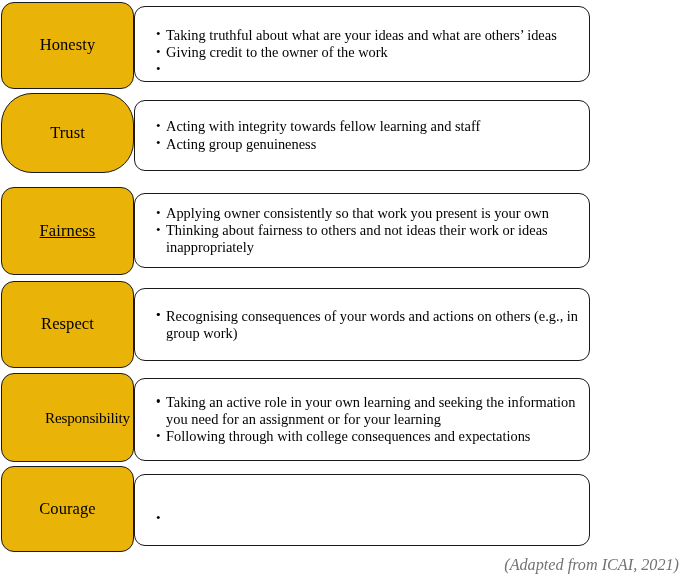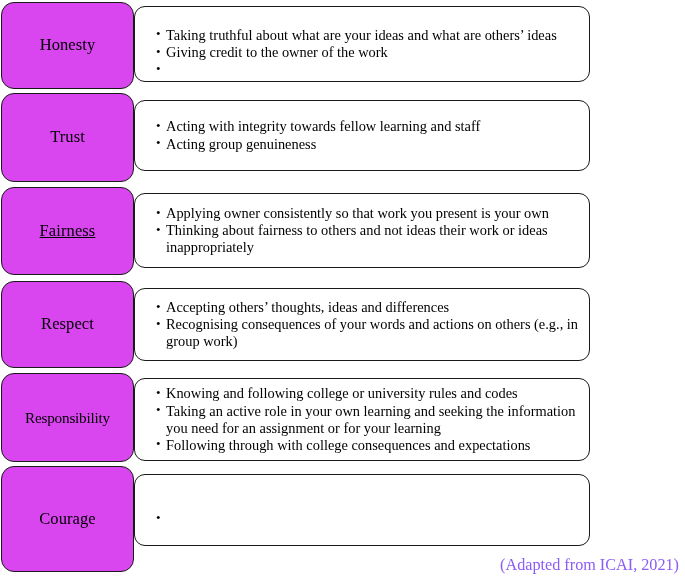--- a/index.html
+++ b/index.html
@@ -32,21 +32,21 @@
     width: 592px;
   }
 
   
   .value-box {
     position: absolute;
     left: 1px;
     width: 133px;
     border: 1.6px solid #1a1a1a;
     border-radius: 13px;
-    background: #d946ef;
+    background: #eab308;
     display: flex;
     align-items: center;
     justify-content: center;
     text-align: center;
     z-index: 2;
   }
   .value-box-label {
     font-size: 16.5px;
     line-height: 1.15;
     letter-spacing: 0.1px;
@@ -95,22 +95,23 @@
     line-height: 1.25;
   }
 
   
   #attribution {
     position: absolute;
     right: 6px;
     bottom: 6px;
     font-size: 16.2px;
     line-height: 1.2;
-    color: #8b5cf6;
+    color: #737373;
     white-space: nowrap;
+    font-style: italic;
   }
 </style>
 </head>
 <body>
 
 <div id="diagram-root">
     <div class="value-row" style="top: 0px;">
       <div class="desc-box" style="top: 6px; height: 76px;">
         <ul class="desc-list">
           <li class="desc-item"><span class="bullet-glyph">•</span><span class="desc-text">Taking truthful about what are your ideas and what are others’ ideas</span></li>
@@ -122,63 +123,63 @@
         <span class="value-box-label">Honesty</span>
       </div>
     </div>
     <div class="value-row" style="top: 0px;">
       <div class="desc-box" style="top: 100px; height: 71px;">
         <ul class="desc-list">
           <li class="desc-item"><span class="bullet-glyph">•</span><span class="desc-text">Acting with integrity towards fellow learning and staff</span></li>
           <li class="desc-item"><span class="bullet-glyph">•</span><span class="desc-text">Acting group genuineness</span></li>
         </ul>
       </div>
-      <div class="value-box" style="top: 93px; height: 89px;">
+      <div class="value-box" style="top: 93px; height: 80px; border-radius: 31px;">
         <span class="value-box-label">Trust</span>
       </div>
     </div>
     <div class="value-row" style="top: 0px;">
       <div class="desc-box" style="top: 193px; height: 75px;">
         <ul class="desc-list">
           <li class="desc-item"><span class="bullet-glyph">•</span><span class="desc-text">Applying owner consistently so that work you present is your own</span></li>
           <li class="desc-item"><span class="bullet-glyph">•</span><span class="desc-text">Thinking about fairness to others and not ideas their work or ideas inappropriately</span></li>
         </ul>
       </div>
       <div class="value-box" style="top: 187px; height: 88px; text-decoration: underline;">
         <span class="value-box-label">Fairness</span>
       </div>
     </div>
     <div class="value-row" style="top: 0px;">
       <div class="desc-box" style="top: 288px; height: 73px;">
         <ul class="desc-list">
-          <li class="desc-item"><span class="bullet-glyph">•</span><span class="desc-text">Accepting others’ thoughts, ideas and differences</span></li>
+          <li class="desc-item"><span class="bullet-glyph">•</span></li>
           <li class="desc-item"><span class="bullet-glyph">•</span><span class="desc-text">Recognising consequences of your words and actions on others (e.g., in group work)</span></li>
         </ul>
       </div>
       <div class="value-box" style="top: 281px; height: 87px;">
         <span class="value-box-label">Respect</span>
       </div>
     </div>
     <div class="value-row" style="top: 0px;">
       <div class="desc-box" style="top: 378px; height: 83px;">
         <ul class="desc-list">
-          <li class="desc-item"><span class="bullet-glyph">•</span><span class="desc-text">Knowing and following college or university rules and codes</span></li>
+          <li class="desc-item"><span class="bullet-glyph">•</span></li>
           <li class="desc-item"><span class="bullet-glyph">•</span><span class="desc-text">Taking an active role in your own learning and seeking the information you need for an assignment or for your learning</span></li>
           <li class="desc-item"><span class="bullet-glyph">•</span><span class="desc-text">Following through with college consequences and expectations</span></li>
         </ul>
       </div>
-      <div class="value-box" style="top: 373px; height: 89px;">
+      <div class="value-box" style="top: 373px; height: 89px; justify-content: flex-end;">
         <span class="value-box-label tight">Responsibility</span>
       </div>
     </div>
     <div class="value-row" style="top: 0px;">
       <div class="desc-box" style="top: 474px; height: 72px;">
         <ul class="desc-list">
           <li class="desc-item"><span class="bullet-glyph">•</span></li>
         </ul>
       </div>
-      <div class="value-box" style="top: 466px; height: 106px;">
+      <div class="value-box" style="top: 466px; height: 86px;">
         <span class="value-box-label">Courage</span>
       </div>
     </div>
   </div>
 
 <div id="attribution">(Adapted from ICAI, 2021)</div>
 
 </body></html>

